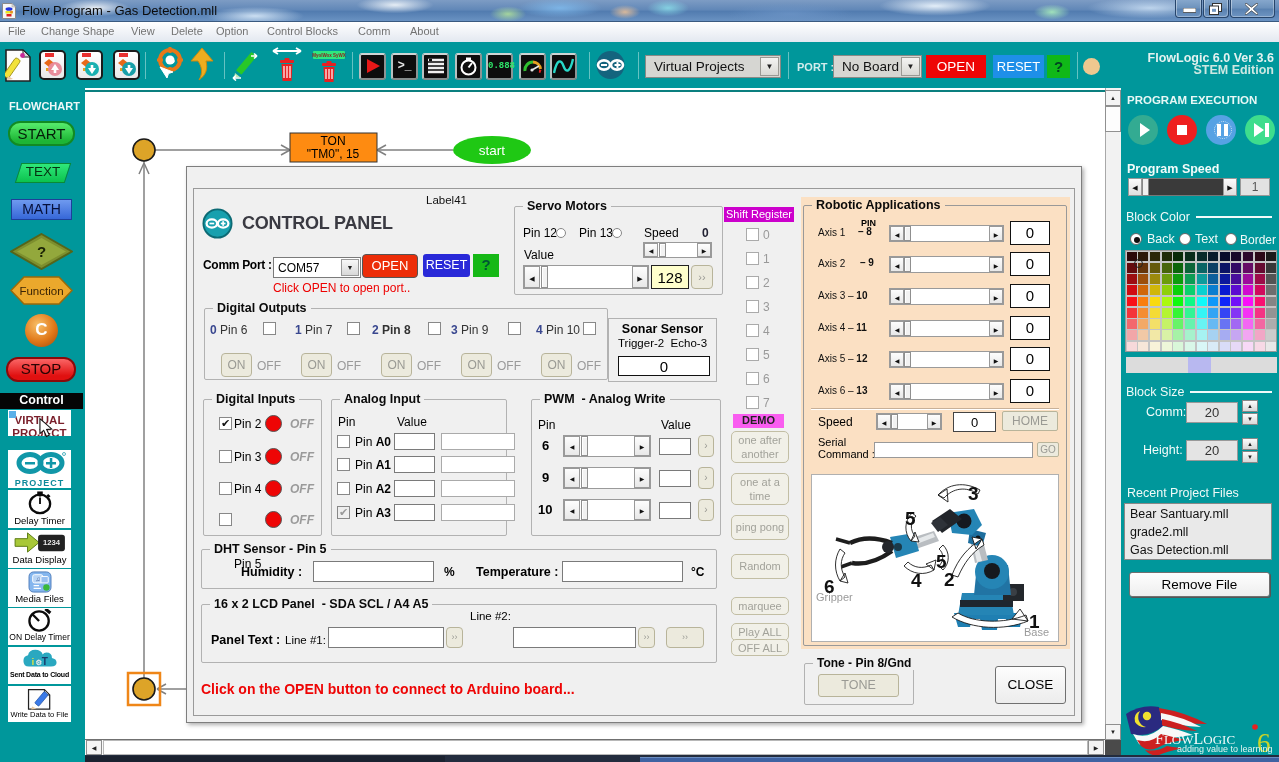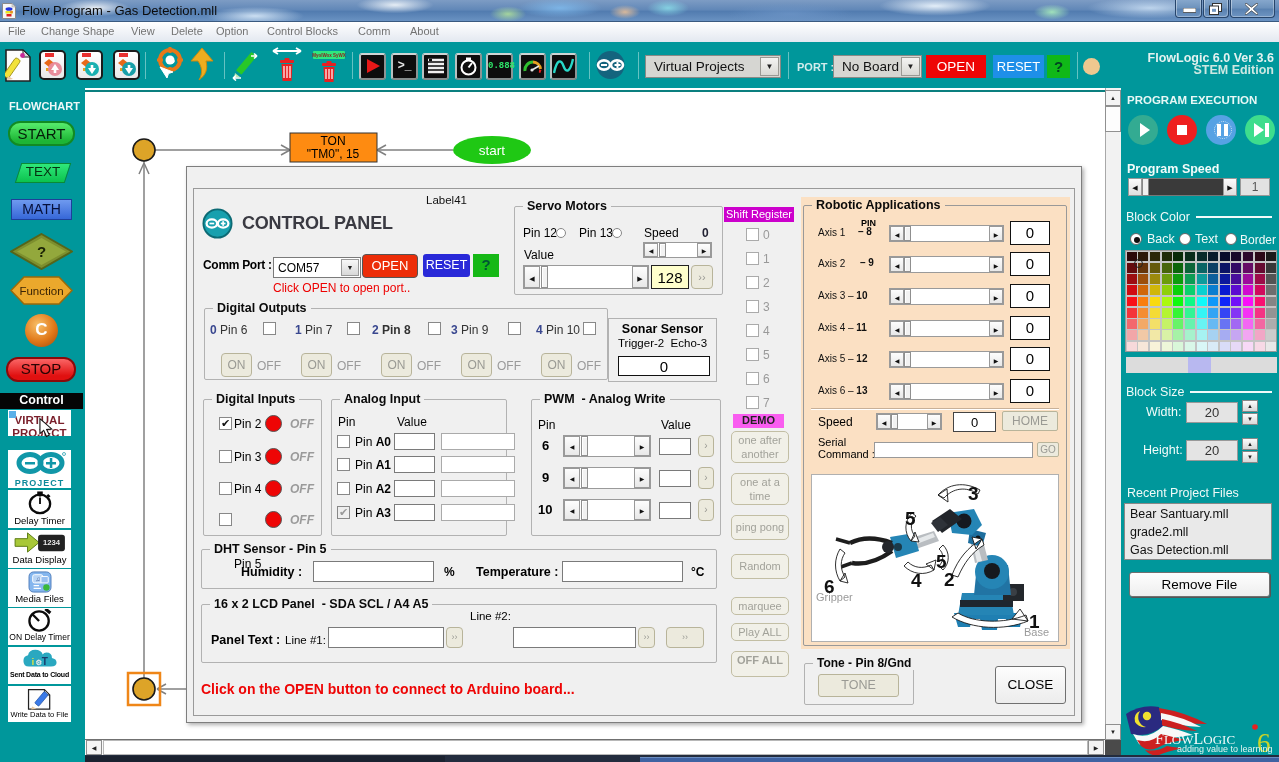--- a/index.html
+++ b/index.html
@@ -512,21 +512,21 @@
         <div style="position:absolute;left:105.38px;top:90.7px;width:10px;height:9.8px;background:hsl(265,65%,91%);"></div>
         <div style="position:absolute;left:116.99999999999999px;top:90.7px;width:10px;height:9.8px;background:hsl(300,65%,91%);"></div>
         <div style="position:absolute;left:128.62px;top:90.7px;width:10px;height:9.8px;background:hsl(335,65%,91%);"></div>
         <div style="position:absolute;left:140.24px;top:90.7px;width:10px;height:9.8px;background:hsl(0,0%,91%);"></div>
       </div>
     <div class="abs" style="left:1134px;top:259px;width:9px;height:9px;border:1.5px solid #222;border-radius:50%;"></div>
     <div class="abs" style="left:1126px;top:357px;width:151px;height:16px;background:#dcdcdc;"></div>
     <div class="abs" style="left:1188px;top:357px;width:23px;height:16px;background:#b8b8f0;"></div>
     <div class="abs" style="left:1126px;top:385px;color:#f0faf8;font-size:12.5px;">Block Size</div>
     <div class="abs" style="left:1190px;top:391px;width:82px;height:2px;background:#f0fafa;"></div>
-    <div class="abs" style="left:1146px;top:405px;color:#f2fcfa;font-size:12.5px;">Width:</div>
+    <div class="abs" style="left:1146px;top:405px;color:#f2fcfa;font-size:12.5px;">Comm:</div>
     <div class="abs" style="left:1186px;top:402px;width:52px;height:21px;background:#e4e4e4;border:1px solid #999;text-align:center;font-size:13px;line-height:20px;color:#333;">20</div>
     <div class="abs" style="left:1242px;top:400px;width:16px;height:12px;background:linear-gradient(#fcfcfc,#d8d8d8);border:1px solid #888;font-size:6px;text-align:center;line-height:11px;color:#222;">▲</div>
     <div class="abs" style="left:1242px;top:413px;width:16px;height:12px;background:linear-gradient(#fcfcfc,#d8d8d8);border:1px solid #888;font-size:6px;text-align:center;line-height:11px;color:#222;">▼</div>
     <div class="abs" style="left:1143px;top:443px;color:#f2fcfa;font-size:12.5px;">Height:</div>
     <div class="abs" style="left:1186px;top:440px;width:52px;height:21px;background:#e4e4e4;border:1px solid #999;text-align:center;font-size:13px;line-height:20px;color:#333;">20</div>
     <div class="abs" style="left:1242px;top:438px;width:16px;height:12px;background:linear-gradient(#fcfcfc,#d8d8d8);border:1px solid #888;font-size:6px;text-align:center;line-height:11px;color:#222;">▲</div>
     <div class="abs" style="left:1242px;top:451px;width:16px;height:12px;background:linear-gradient(#fcfcfc,#d8d8d8);border:1px solid #888;font-size:6px;text-align:center;line-height:11px;color:#222;">▼</div>
     <div class="abs" style="left:1127px;top:486px;color:#f0faf8;font-size:12.5px;">Recent Project Files</div>
     <div class="abs" style="left:1124px;top:503px;width:148px;height:57px;background:#e9e9e9;border:1px solid #888;font-size:12.5px;color:#111;line-height:18px;padding:1px 0 0 5px;">Bear Santuary.mll<br>grade2.mll<br>Gas Detection.mll</div>
     <div class="abs" style="left:1129px;top:572px;width:141px;height:25px;background:linear-gradient(#fefefe,#eeeeee);border:1px solid #707070;border-radius:3px;box-shadow:1px 1px 0 #555;text-align:center;font-size:13.5px;line-height:23px;color:#000;">Remove File</div>
@@ -752,21 +752,21 @@
         <div class="abs" style="left:576px;top:205px;font-size:12px;color:#999;">6</div>
       <div class="cb" style="left:559px;top:229px;border-color:#aaa;"></div>
         <div class="abs" style="left:576px;top:229px;font-size:12px;color:#999;">7</div>
       <div class="abs" style="left:546px;top:247px;width:51px;height:14px;background:#f95df0;color:#222;font-size:11px;font-weight:bold;text-align:center;line-height:13px;">DEMO</div>
       <div class="demo-btn" style="top:264px;height:32px;line-height:14px;padding-top:1px;">one after<br>another</div>
       <div class="demo-btn" style="top:306px;height:32px;line-height:14px;padding-top:1px;">one at a<br>time</div>
       <div class="demo-btn" style="top:348px;height:25px;line-height:23px;">ping pong</div>
       <div class="demo-btn" style="top:387px;height:25px;line-height:23px;">Random</div>
       <div class="demo-btn" style="top:430px;height:18px;line-height:16px;">marquee</div>
       <div class="demo-btn" style="top:456px;height:18px;line-height:16px;">Play ALL</div>
-      <div class="demo-btn" style="top:484px;height:26px;line-height:16px;font-weight:bold;">OFF ALL</div>
+      <div class="demo-btn" style="top:472px;height:17px;line-height:16px;">OFF ALL</div>
 
       <div class="abs" style="left:614px;top:30px;width:269px;height:452px;background:#fbe0c3;"></div>
       <div class="grp" style="left:616px;top:38px;width:264px;height:441px;border-color:#999;">
           <span style="background:#fbe0c3;">Robotic Applications</span>
         </div>
       <div class="abs" style="left:674px;top:51px;font-size:9px;font-weight:bold;color:#000;">PIN</div>
       <div id="axes">
         <div class="axis-lbl" style="left:631px;top:60px;">Axis 1</div>
           <div class="axis-lbl" style="left:671px;top:59px;font-weight:bold;">– 8</div>
         <div class="slider" style="left:702px;top:58px;width:115px;height:17px;">

